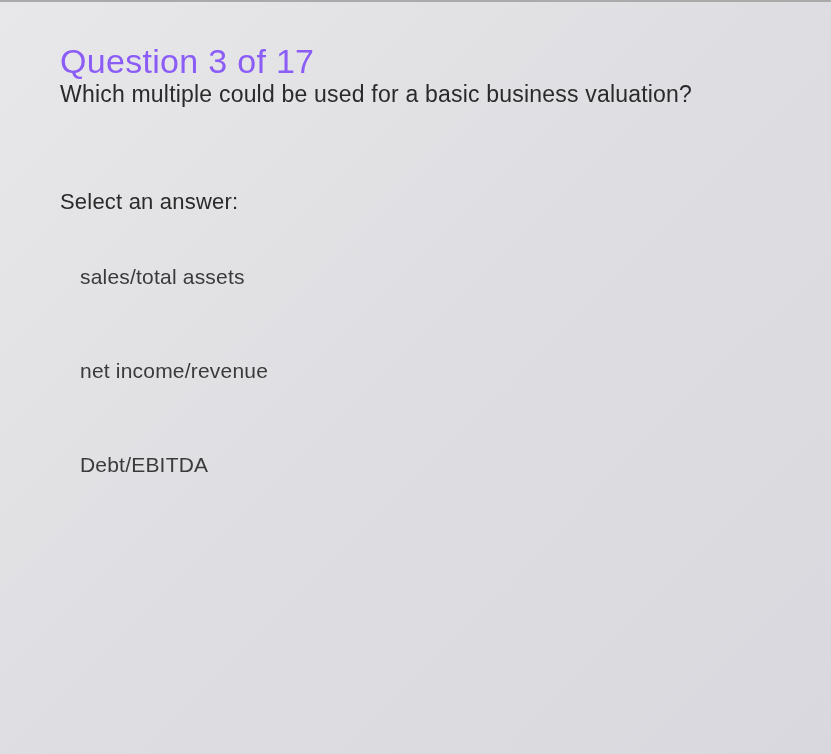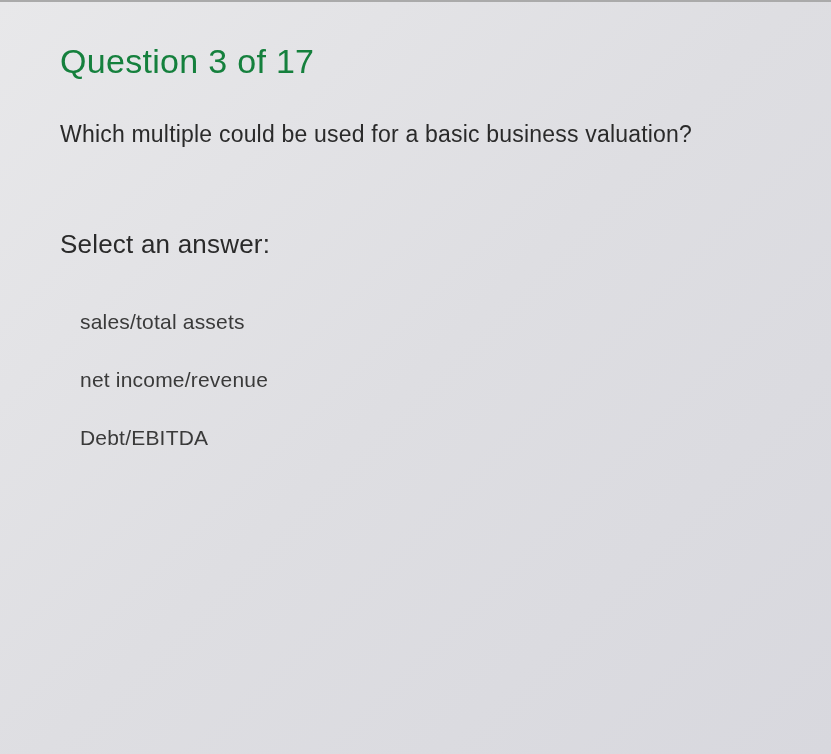--- a/index.html
+++ b/index.html
@@ -12,42 +12,41 @@
       height: 754px;
       background: linear-gradient(135deg, #e8e8ea 0%, #dedee2 50%, #d8d8de 100%);
       font-family: "Segoe UI", -apple-system, BlinkMacSystemFont, sans-serif;
       color: #2a2a2a;
       padding: 40px 60px;
       border-top: 2px solid #aaa;
     }
     .question-header {
       font-size: 34px;
       font-weight: 400;
-      color: #15803d;
-      margin-bottom: 40px;
+      color: #8b5cf6;
       letter-spacing: 0.3px;
     }
     .question-text {
       font-size: 23px;
       font-weight: 400;
       color: #2a2a2a;
       margin-bottom: 81px;
       letter-spacing: 0.2px;
     }
     .select-prompt {
-      font-size: 26px;
+      font-size: 22px;
       font-weight: 400;
       color: #2a2a2a;
       margin-bottom: 50px;
       letter-spacing: 0.2px;
     }
     .answer-list {
       display: flex;
       flex-direction: column;
-      gap: 34px;
+      gap: 70px;
       padding-left: 20px;
     }
     .answer-option {
       font-size: 21px;
       font-weight: 400;
       color: #3a3a3a;
       cursor: pointer;
       letter-spacing: 0.2px;
     }
   </style>

